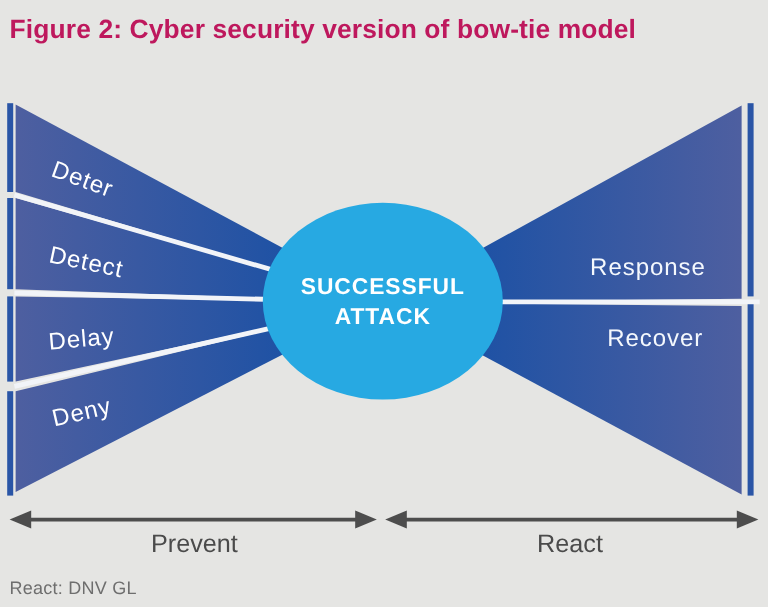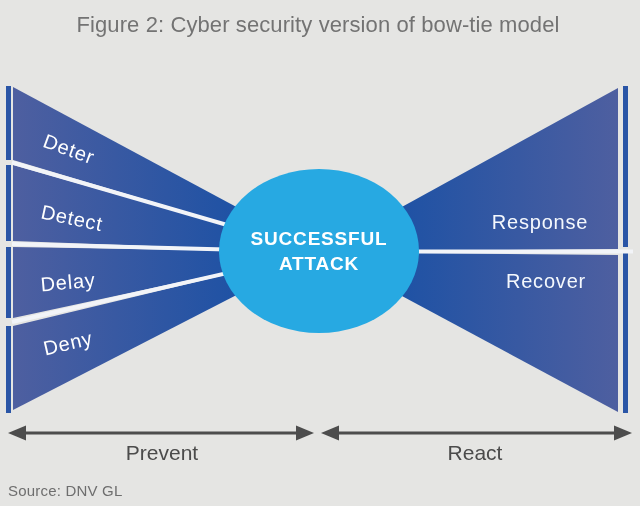--- a/index.html
+++ b/index.html
@@ -13,26 +13,25 @@
     width: 640px;
     height: 506px;
     background: #e5e5e3;
     overflow: hidden;
   }
   .title-block {
     position: absolute;
     left: 8px;
     top: 11px;
     width: 620px;
-    color: #737373;
+    color: #be185d;
     font-size: 22px;
     line-height: 28px;
-    font-weight: 400;
+    font-weight: 700;
     letter-spacing: 0.1px;
-    text-align: center;
   }
   .title-line { display: block; }
   svg { position: absolute; left: 0; top: 0; }
   .wedge-label {
     fill: #ffffff;
     font-size: 20px;
     letter-spacing: 0.8px;
     font-weight: 400;
     font-family: "Liberation Sans", sans-serif;
   }
@@ -125,14 +124,14 @@
     <polygon points="314,433 296,425.5 296,440.5" class="arrow-head"></polygon>
 
     <line x1="336" y1="433" x2="617" y2="433" class="arrow-line"></line>
     <polygon points="321,433 339,425.5 339,440.5" class="arrow-head"></polygon>
     <polygon points="632,433 614,425.5 614,440.5" class="arrow-head"></polygon>
 
     <text x="162" y="460" text-anchor="middle" class="axis-label">Prevent</text>
     <text x="475" y="460" text-anchor="middle" class="axis-label">React</text>
   </svg>
 
-  <div class="source-text">Source: DNV GL</div>
+  <div class="source-text">React: DNV GL</div>
 </div>
 
 </body></html>

